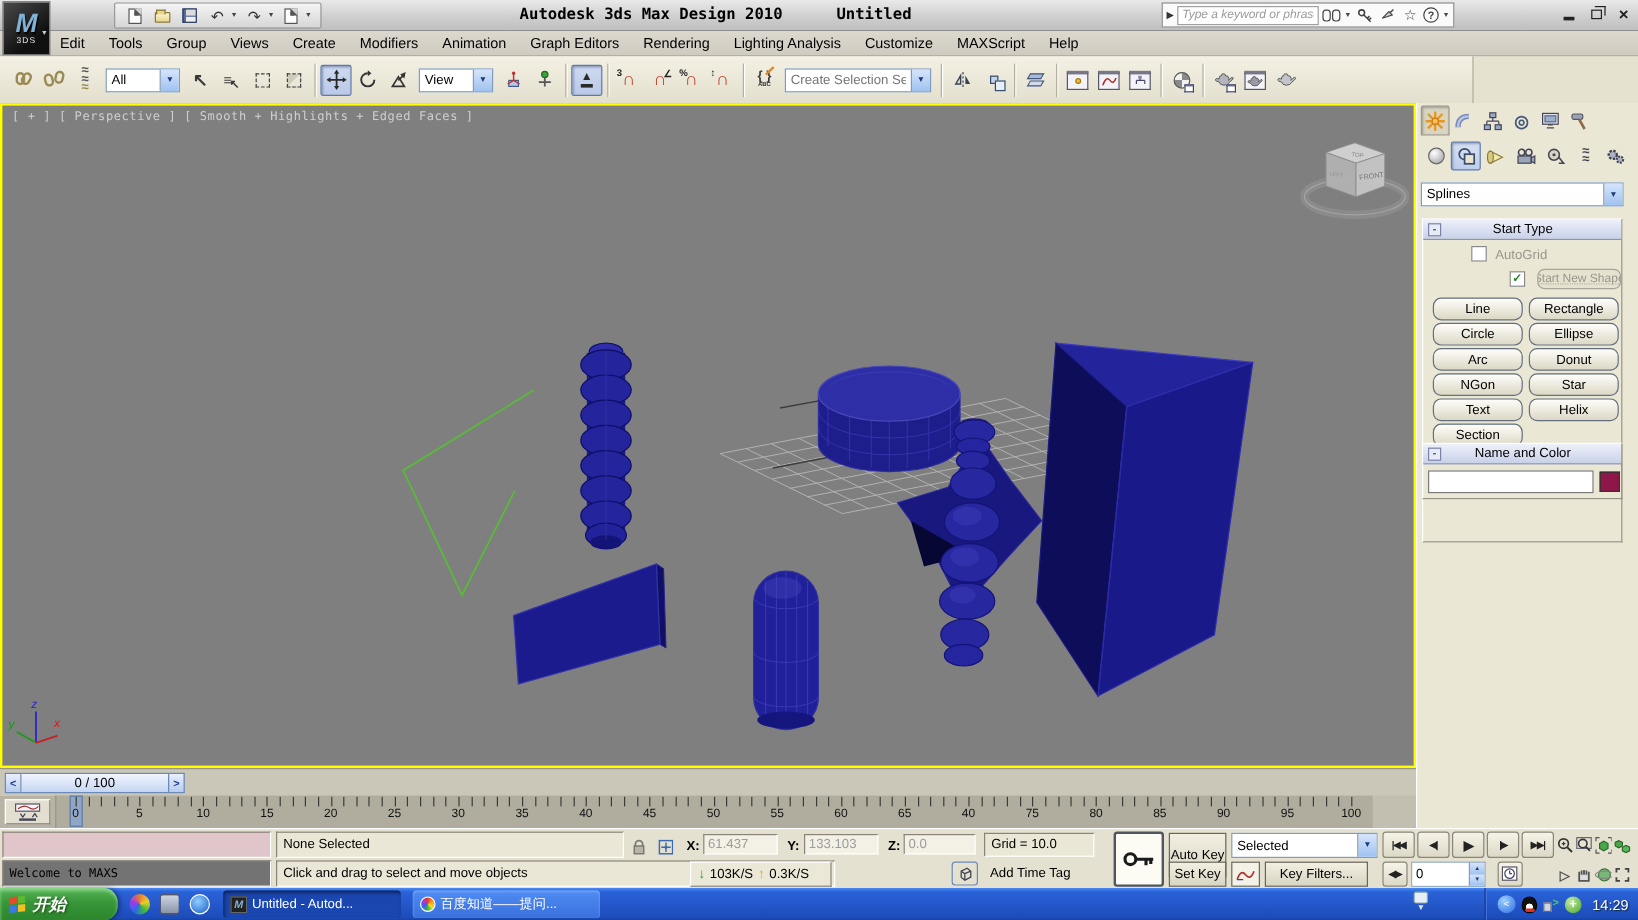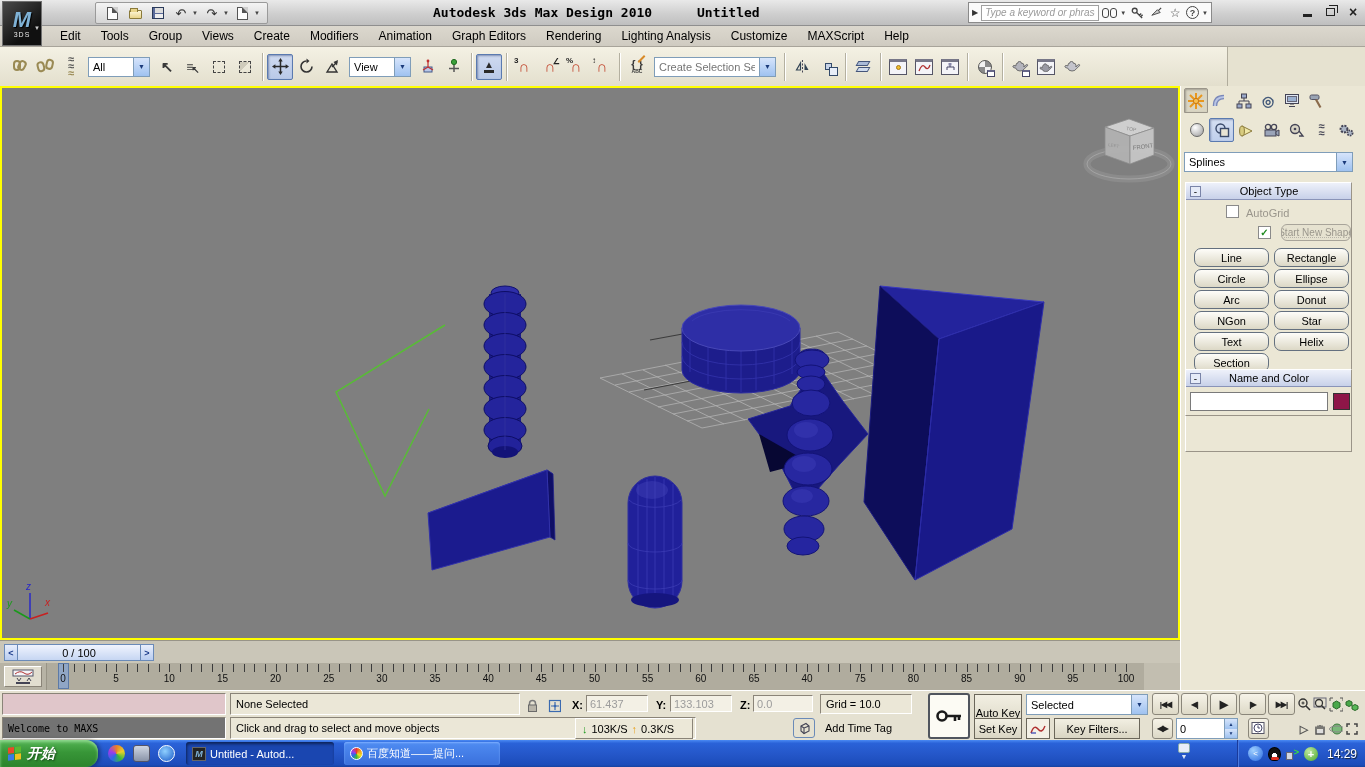--- a/index.html
+++ b/index.html
@@ -33,21 +33,21 @@
 .ddt{font-size:6px;color:#444}
 .icico{font-size:12px;color:#444;display:flex;align-items:center;justify-content:center;width:16px;height:16px}
 .keyglyph{width:13px;height:13px}
 #winbtns{position:absolute;right:5px;top:5px;display:flex;gap:9px;align-items:center}
 .wb{width:14px;height:13px;display:flex;align-items:center;justify-content:center;color:#222}
 .wb-min{width:9px;height:3px;background:#222;margin-top:7px}
 .wb-res{width:9px;height:8px;border:1.5px solid #222;position:relative}
 .wb-res:before{content:"";position:absolute;left:2px;top:-4px;width:8px;height:7px;border:1.5px solid #222;border-bottom:none;border-left:none}
 .wb-close{font-size:14px;font-weight:bold;line-height:12px}
 
-#menubar{position:absolute;left:0;top:26px;width:1365px;height:21px;background:linear-gradient(#dcd8ce,#cfcbc1);display:flex;align-items:center;padding-left:50px;border-bottom:1px solid #a8a49a}
+#menubar{position:absolute;left:0;top:26px;width:1365px;height:21px;background:linear-gradient(#dcd8ce,#cfcbc1);display:flex;align-items:center;padding-left:40px;border-bottom:1px solid #a8a49a}
 .mitem{padding:2px 10px;font-size:12px;color:#000;cursor:default}
 
 #toolbar{position:absolute;left:0;top:47px;width:1365px;height:39px;background:#e6e2d0}
 #toolbar-inner{position:absolute;left:0;top:0;width:1228px;height:39px;background:linear-gradient(#f4f1e4,#e3dfcd);border-right:1px solid #b0ac9c;display:flex;align-items:center;padding-left:6px}
 .tico{width:26px;height:26px;display:flex;align-items:center;justify-content:center;position:relative;border:1px solid transparent;border-radius:2px;color:#3a3a3a;flex:none}
 .tico.pressed{border:1px solid #5a7ab0;background:linear-gradient(#cfdaf0,#b9c9e8);box-shadow:inset 1px 1px 2px rgba(40,60,110,.45)}
 .tsep{width:1px;height:28px;background:#b4b0a0;box-shadow:1px 0 0 #fff;margin:0 4px;flex:none}
 .combo{height:20px;background:#fff;border:1px solid #7f9db9;display:flex;align-items:center;font-size:11px;color:#000;flex:none}
 .combo .val{padding:0 4px;flex:1;white-space:nowrap;overflow:hidden}
 .combo .arrow{width:16px;height:100%;background:linear-gradient(#d6e4fb,#9fc2f0);border-left:1px solid #7f9db9;display:flex;align-items:center;justify-content:center;font-size:7px;color:#1a3a7a}
@@ -395,20 +395,21 @@
       </span>
   <span class="tico">
         <svg width="17" height="13">
           <path d="M4,5 Q4,3 6,3 L6,2.2 Q6,1.5 7.5,1.5 Q9,1.5 9,2.2 L9,3 Q12,3 12,5.5 Q12,6.3 11.8,7 L13.5,5.2 Q15,4 15.6,4.8 Q16,5.5 14.5,6.8 L12.4,8.6 Q11.4,11 8,11 Q4.6,11 3.8,8.2 L1.6,7.6 Q0.6,7.2 1,6 Q1.4,5.1 2.9,5.6 L3.9,5.9 Z" fill="#c4c4cc" stroke="#555" stroke-width="0.8"></path>
         </svg>
       </span>
  </div>
 </div>
 
 <div id="viewport">
+  <div id="vplabel">[ + ] [ Perspective ] [ Smooth + Highlights + Edged Faces ]</div>
   <svg id="scene" width="1176" height="550" viewBox="0 0 1176 550">
 
     <g stroke="#c4c4c4" stroke-width="0.8" opacity="0.75">
       <line x1="598" y1="290" x2="836" y2="244"></line>
         <line x1="613" y1="297" x2="851" y2="251"></line>
       <line x1="627" y1="304" x2="865" y2="258"></line>
         <line x1="642" y1="311" x2="880" y2="265"></line>
       <line x1="656" y1="319" x2="894" y2="273"></line>
         <line x1="671" y1="326" x2="909" y2="280"></line>
       <line x1="685" y1="333" x2="923" y2="287"></line>
@@ -624,21 +625,21 @@
       </span>
   </div>
   <div class="combo" id="cat-combo">
     <span class="val">Splines</span>
       <span class="arrow">▼</span>
   </div>
 
   <div class="rollout" style="top:96px;height:270px">
     <div class="ro-head">
       <span class="ro-minus">-</span>
-      <span class="ro-title">Object Type</span>
+      <span class="ro-title">Start Type</span>
     </div>
     <div style="position:relative;height:18px;margin-top:4px">
       <span class="chk" style="position:absolute;left:40px;top:1px"></span>
       <span style="position:absolute;left:60px;top:3px;color:#9a968c">AutoGrid</span>
     </div>
     <div style="position:relative;height:20px;margin-top:2px">
       <span class="chk checked" style="position:absolute;left:72px;top:2px">✓</span>
       <span id="sns-btn">Start New Shape</span>
     </div>
     <div style="display:grid;grid-template-columns:75px 75px;gap:2px 5px;padding:4px 0 0 8px">

